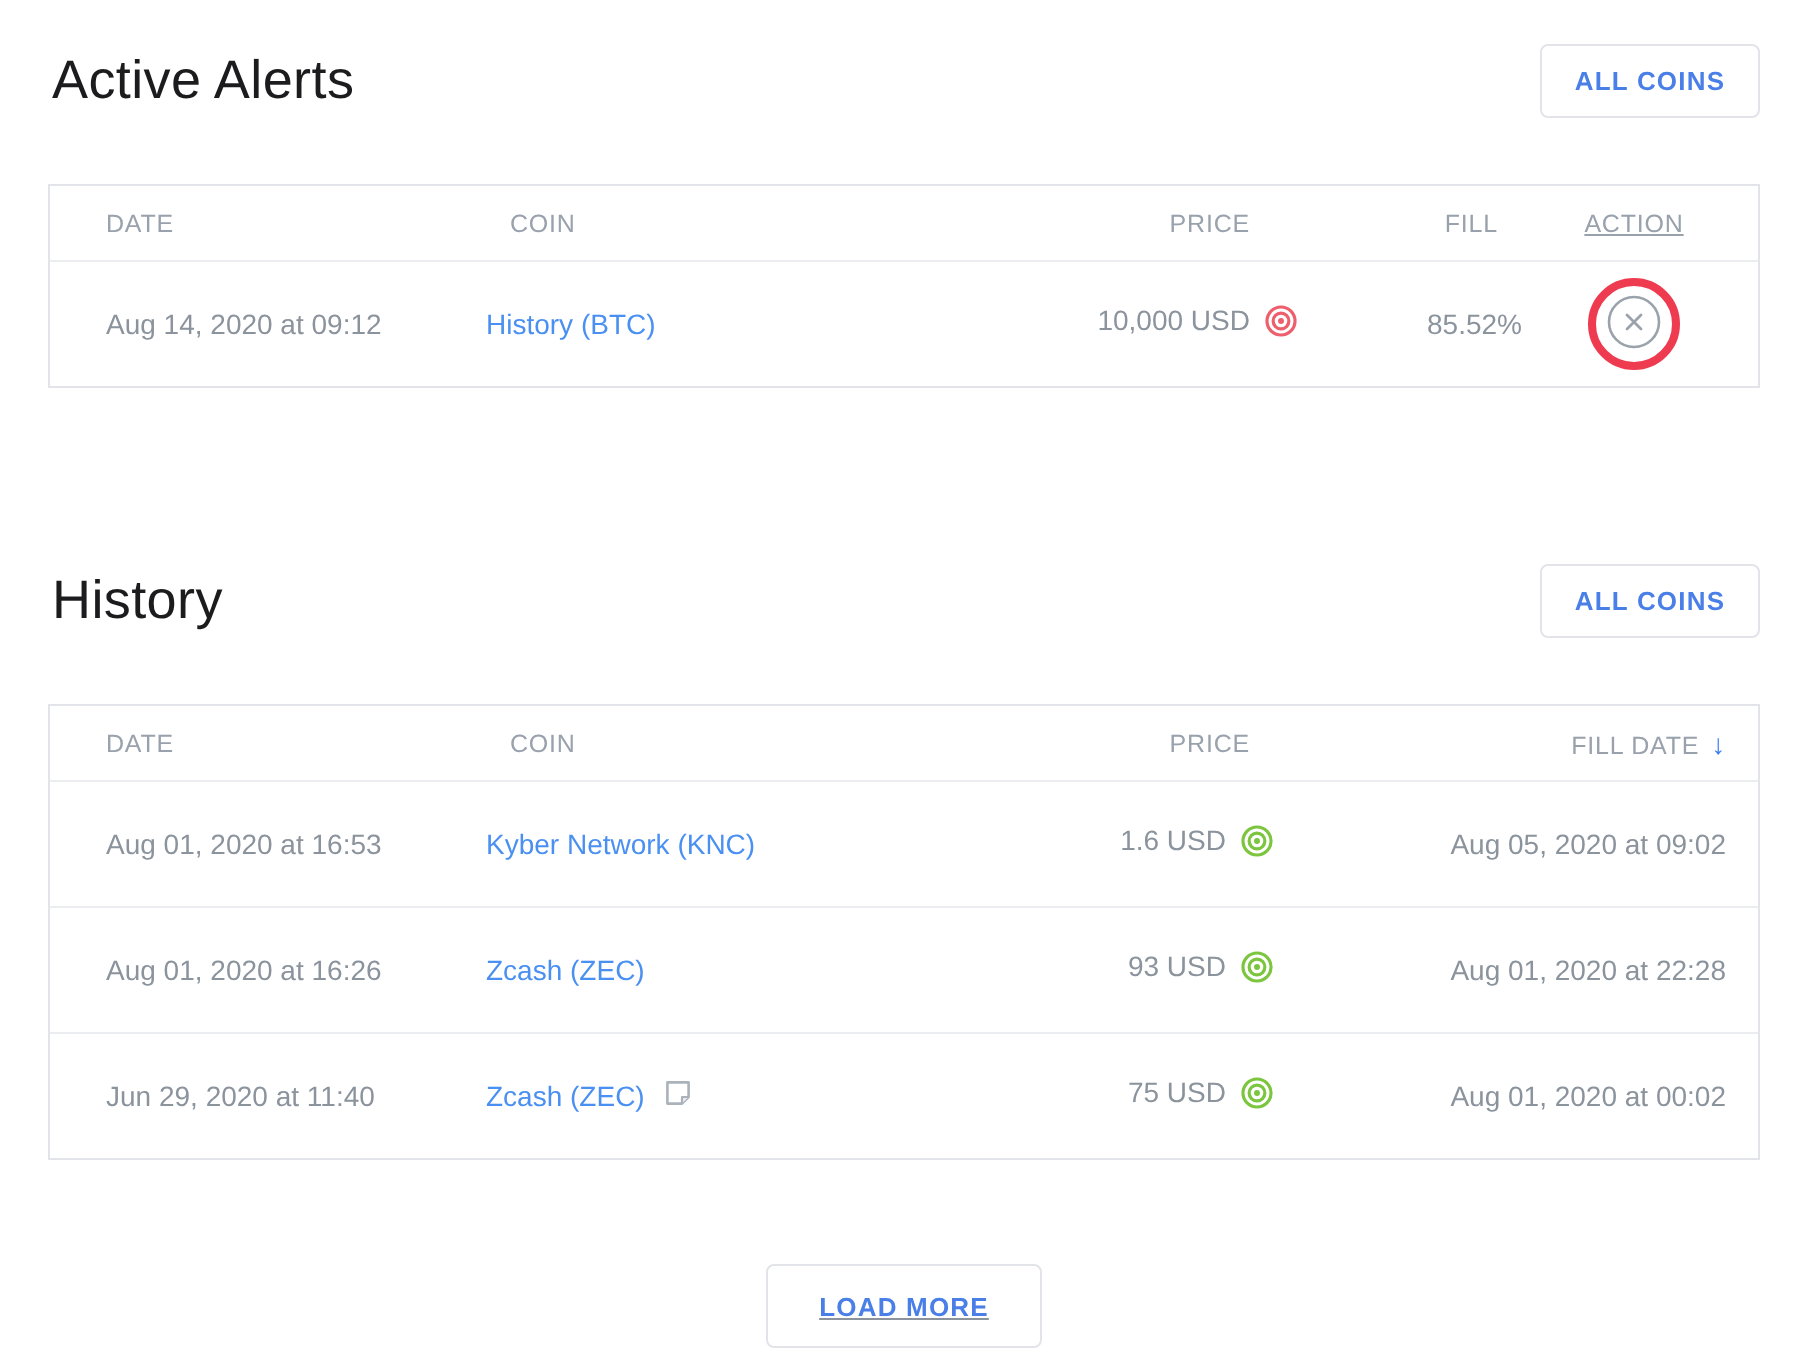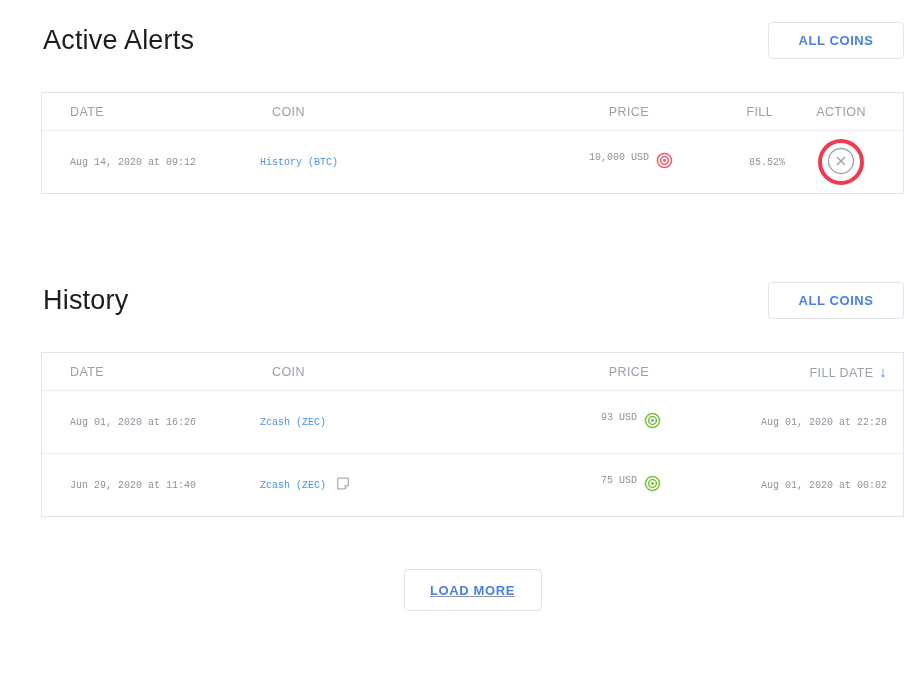--- a/index.html
+++ b/index.html
@@ -3,21 +3,21 @@
 <meta charset="utf-8">
 <style>
   * { box-sizing: border-box; margin: 0; padding: 0; }
   html, body { background: #ffffff; }
   body {
     width: 904px; height: 683px;
     font-family: "Liberation Sans", sans-serif;
     color: var(--muted-text, #8b939d);
     overflow: hidden;
   }
-  .page { padding: 0 0; margin-left: 41px; }
+  .page { padding: 0 24px; }
 
   .section-head {
     display: flex; justify-content: space-between; align-items: center;
     margin-left: 2px;
   }
   .section-head.first { margin-top: 22px; }
   .section-head.second { margin-top: 88px; }
   h1 {
     font-size: 27px; font-weight: 400;
     color: var(--heading, #1c1c1e);
@@ -25,45 +25,44 @@
   }
   .btn {
     background: #fff;
     border: 1px solid var(--border, #e2e4e9);
     border-radius: 4px;
     color: var(--button-blue, #4a7fe8);
     font-family: inherit;
     font-weight: bold; font-size: 13px; letter-spacing: 0.6px;
     cursor: pointer;
   }
-  .btn.all-coins { width: 136px; height: 37px; }
+  .btn.all-coins { width: 110px; height: 37px; }
   .btn.load-more { width: 138px; height: 42px; }
 
   .table {
     border: 1px solid var(--border, #e2e4e9);
     margin-top: 33px;
     background: #fff;
   }
   .row { display: grid; align-items: center; }
   .row.active-grid  { grid-template-columns: 190px 1fr 222px 112px 96px; padding: 0 14px 0 28px; }
   .row.history-grid { grid-template-columns: 190px 1fr 230px 226px;      padding: 0 8px 0 28px; }
 
   .thead { height: 37px; gap: 12px; }
   .thead .cell {
     color: var(--header-text, #98a1ac);
     font-size: 12.5px; letter-spacing: 0.4px;
   }
   .body-row {
     height: 63px;
     border-top: 1px solid var(--row-border, #ecedf1);
-    font-size: 10px;
-    font-family: Liberation Mono, monospace;
+    font-size: 14px;
   }
   .cell.r { text-align: right; padding-right: 8px; }
-  .cell.c { text-align: center; }
+  .cell.c { text-align: center; text-decoration: underline; }
   .cell.flex-r { display: flex; align-items: flex-start; justify-content: flex-end; gap: 7px; padding-right: 8px; }
   .cell.flex-c { display: flex; align-items: center; justify-content: center; }
 
   a.coin-link { color: var(--accent-blue, #4a90f2); text-decoration: none; cursor: pointer; }
   .coin-cell { display: flex; align-items: center; gap: 9px; }
 
   .bullseye { display: inline-block; }
   .t-red   { color: var(--target-red, #ed5f6d); }
   .t-green { color: var(--target-green, #7cc53e); }
 
@@ -148,20 +147,37 @@
     <div class="table">
       <div class="row history-grid thead">
         <div class="cell">DATE</div>
         <div class="cell">COIN</div>
         <div class="cell r">PRICE</div>
         <div class="cell r">
           <span>FILL DATE</span><span class="sort-arrow">↓</span>
         </div>
       </div>
 
+      <div class="row history-grid body-row">
+        <div class="cell">Aug 01, 2020 at 16:53</div>
+        <div class="cell coin-cell">
+          <a class="coin-link">Kyber Network (KNC)</a>
+        </div>
+        <div class="cell flex-r">
+          <span>1.6 USD</span>
+          <span class="bullseye t-green">
+            <svg width="17" height="17" viewBox="0 0 16 16">
+                <circle cx="8" cy="8" r="6.6" fill="none" stroke="currentColor" stroke-width="1.5"></circle>
+                <circle cx="8" cy="8" r="3.7" fill="none" stroke="currentColor" stroke-width="1.5"></circle>
+                <circle cx="8" cy="8" r="1.4" fill="currentColor"></circle>
+              </svg>
+          </span>
+        </div>
+        <div class="cell r">Aug 05, 2020 at 09:02</div>
+      </div>
 
       <div class="row history-grid body-row">
         <div class="cell">Aug 01, 2020 at 16:26</div>
         <div class="cell coin-cell">
           <a class="coin-link">Zcash (ZEC)</a>
         </div>
         <div class="cell flex-r">
           <span>93 USD</span>
           <span class="bullseye t-green">
             <svg width="17" height="17" viewBox="0 0 16 16">

